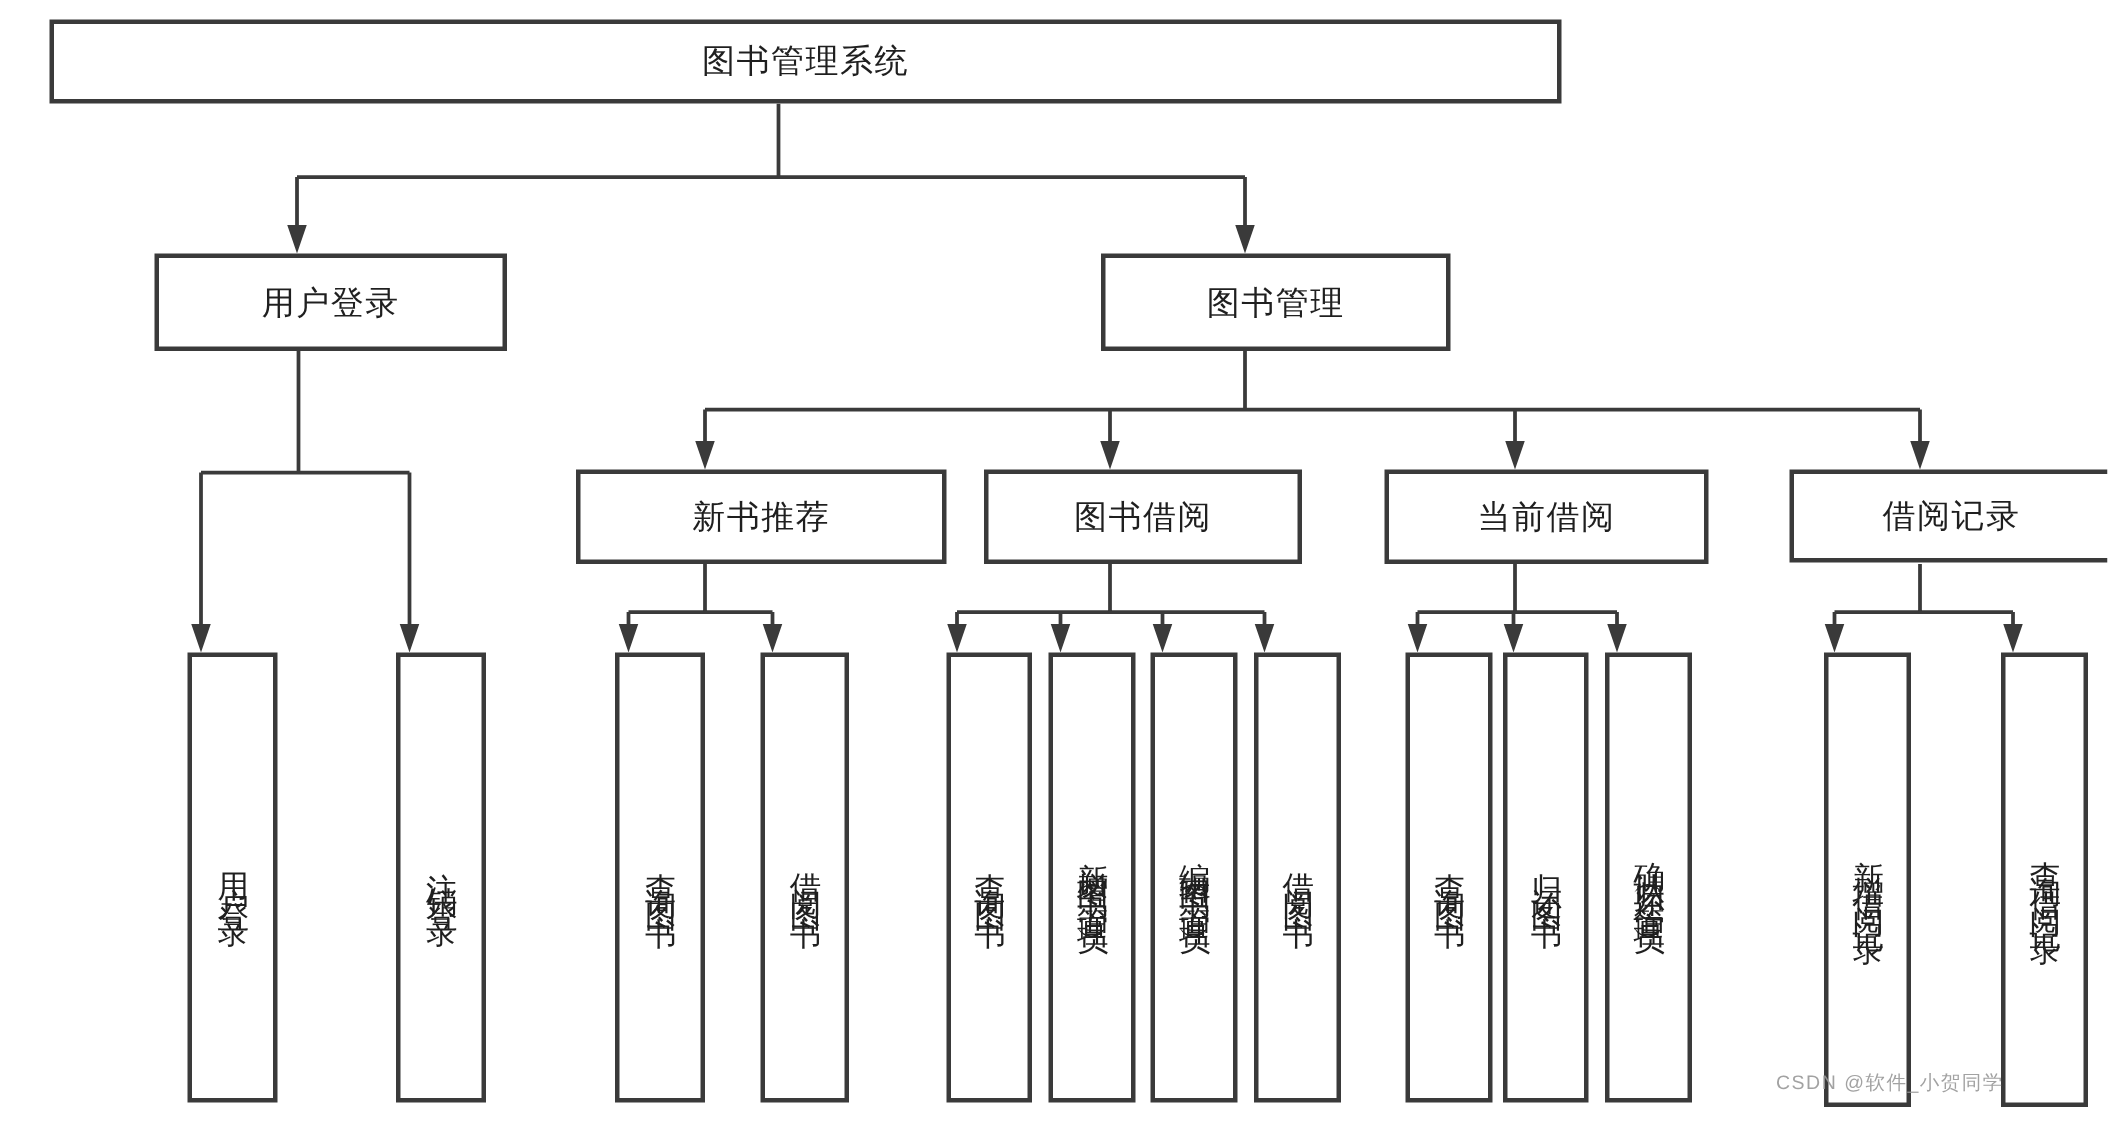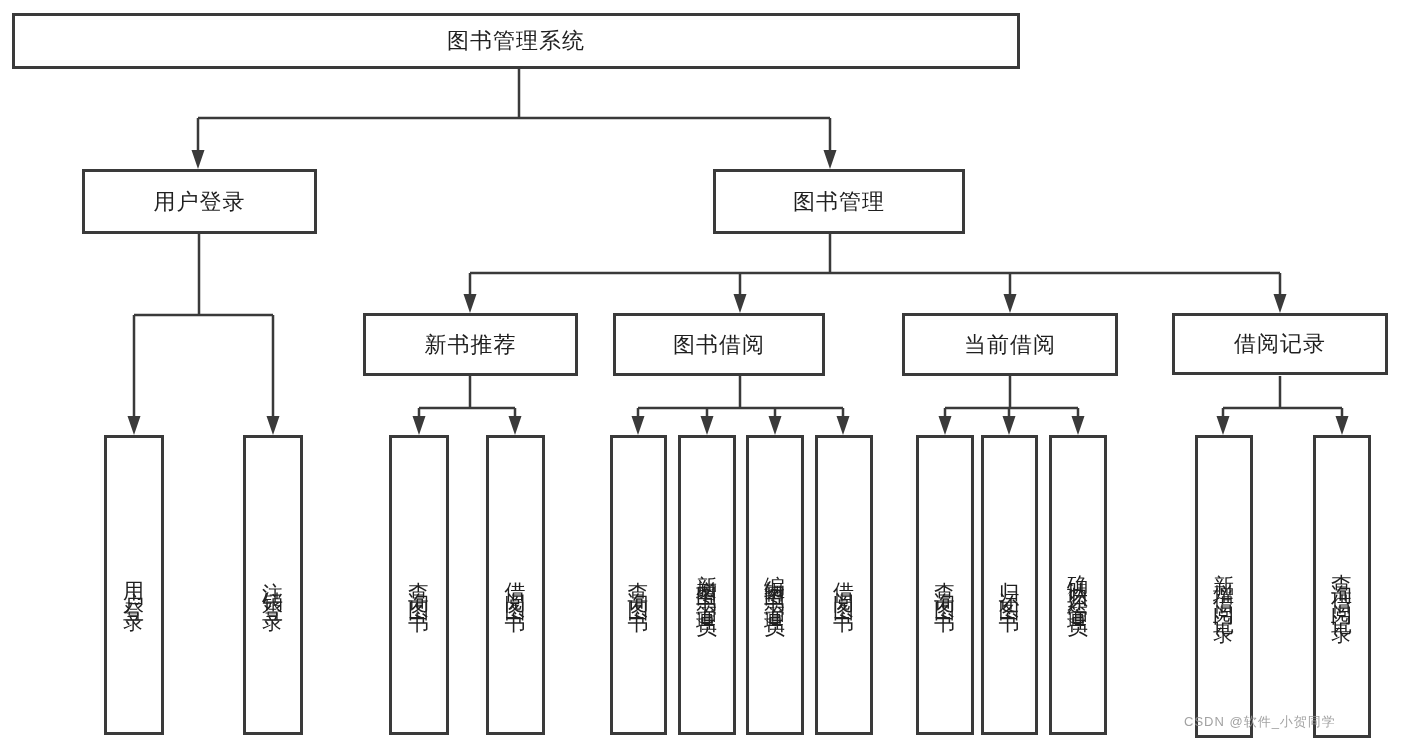--- a/index.html
+++ b/index.html
@@ -12,20 +12,21 @@
   }
   #edges{position:absolute;left:0;top:0;width:1405px;height:747px;}
   .node{
     position:absolute;
     box-sizing:border-box;
     border:3px solid #3a3a3a;
     background:#ffffff;
     color:#1f1f1f;
     display:flex;align-items:center;justify-content:center;
     text-align:center;
+    margin-left:21px;
   }
   .node.h{font-size:22px;letter-spacing:1px;}
   .node.v{
     font-size:21px;
     writing-mode:vertical-rl;
     text-orientation:mixed;
     letter-spacing:10px;
     line-height:1;
   }
   .node.v.long{letter-spacing:6px;}
@@ -64,24 +65,24 @@
       M631.5 416 L644.5 416 L638 435 Z   M700.5 416 L713.5 416 L707 435 Z
       M768.5 416 L781.5 416 L775 435 Z   M836.5 416 L849.5 416 L843 435 Z
       M938.5 416 L951.5 416 L945 435 Z   M1002.5 416 L1015.5 416 L1009 435 Z
       M1071.5 416 L1084.5 416 L1078 435 Z
       M1216.5 416 L1229.5 416 L1223 435 Z M1335.5 416 L1348.5 416 L1342 435 Z"></path>
   </svg>
 
   <div class="node h" style="left:12px;top:13px;width:1008px;height:56px;">图书管理系统</div>
 
   <div class="node h" style="left:82px;top:169px;width:235px;height:65px;">用户登录</div>
-  <div class="node h" style="left:713px;top:169px;width:252px;height:65px;">图书管理</div>
+  <div class="node h" style="left:713px;top:169px;width:233px;height:65px;">图书管理</div>
 
-  <div class="node h" style="left:363px;top:313px;width:215px;height:63px;">新书推荐</div>
-  <div class="node h" style="left:613px;top:313px;width:212px;height:63px;">图书借阅</div>
+  <div class="node h" style="left:363px;top:313px;width:247px;height:63px;">新书推荐</div>
+  <div class="node h" style="left:635px;top:313px;width:212px;height:63px;">图书借阅</div>
   <div class="node h" style="left:902px;top:313px;width:216px;height:63px;">当前借阅</div>
   <div class="node h" style="left:1172px;top:313px;width:216px;height:62px;">借阅记录</div>
 
   <div class="node v" style="left:104px;top:435px;width:60px;height:300px;">用户登录</div>
   <div class="node v" style="left:243px;top:435px;width:60px;height:300px;">注销登录</div>
 
   <div class="node v" style="left:389px;top:435px;width:60px;height:300px;">查询图书</div>
   <div class="node v" style="left:486px;top:435px;width:59px;height:300px;">借阅图书</div>
 
   <div class="node v" style="left:610px;top:435px;width:57px;height:300px;">查询图书</div>

